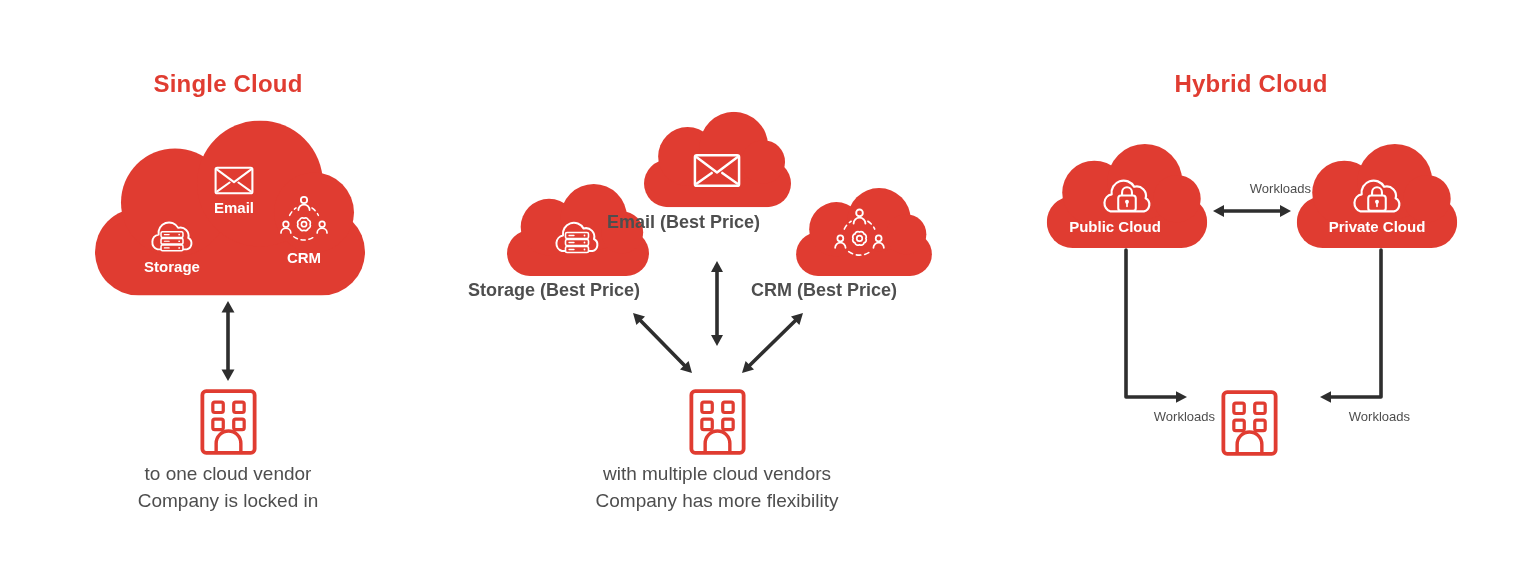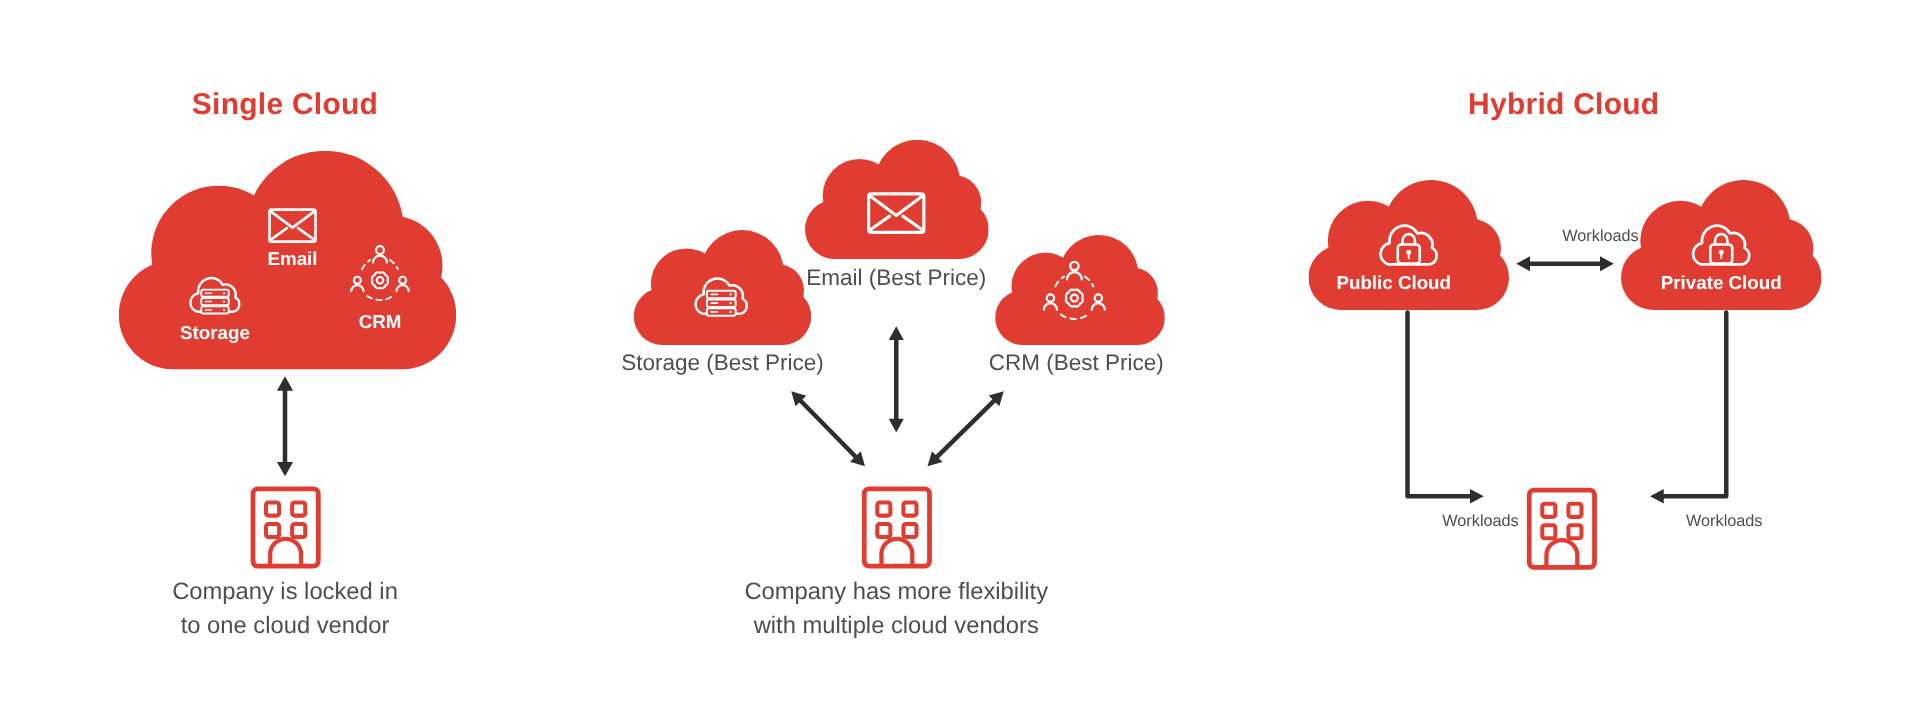--- a/index.html
+++ b/index.html
@@ -9,21 +9,21 @@
     --white:#FFFFFF;
   }
   *{box-sizing:border-box;margin:0;padding:0}
   html,body{background:#fff}
   body{font-family:"Liberation Sans",sans-serif;}
   .canvas{position:relative;width:1536px;height:581px;background:#fff;overflow:hidden}
   .abs{position:absolute}
   .title{color:var(--red);font-size:24px;font-weight:700;text-align:center;letter-spacing:.2px}
   .cap{color:var(--gray);font-size:19px;line-height:1.42;text-align:center;font-weight:400}
   .inlabel{color:var(--white);font-weight:700;text-align:center}
-  .sublabel{color:var(--gray);font-size:18px;font-weight:400;text-align:center}
+  .sublabel{color:var(--gray);font-size:18px;font-weight:700;}
   .wl{color:var(--gray);font-size:13px;font-weight:500;text-align:right}
   .cloudfill{color:var(--red)}
   .bldg{color:var(--red)}
   .arr{stroke:var(--arrow);stroke-width:3.6;fill:none;stroke-linecap:round;stroke-linejoin:round}
   .arrh{fill:var(--arrow);stroke:none}
 </style>
 </head>
 <body>
 
 <div class="canvas">
@@ -124,22 +124,22 @@
     <line class="arr" x1="12" y1="12" x2="12" y2="70"></line>
     <path class="arrh" d="M12,1 L5.5,12.5 L18.5,12.5 Z"></path>
     <path class="arrh" d="M12,81 L5.5,69.5 L18.5,69.5 Z"></path>
   </svg>
 
   <svg class="abs bldg" style="left:200px;top:388px" width="57" height="68" viewBox="0 0 60 70">
       <use href="#sym-building"></use>
     </svg>
 
   <div class="abs cap" style="left:78px;top:461px;width:300px">
+    <div>to one cloud vendor</div>
     <div>Company is locked in</div>
-    <div>to one cloud vendor</div>
   </div>
 
 
   <svg class="abs cloudfill" style="left:507px;top:184px" width="142" height="92" viewBox="0 0 270 175">
       <use href="#sym-cloud"></use>
     </svg>
   <svg class="abs" style="left:551px;top:215px" width="52" height="44" viewBox="0 0 52 44">
       <use href="#sym-storage"></use>
     </svg>
   <div class="abs sublabel" style="left:468px;top:280px;width:220px">Storage (Best Price)</div>
@@ -170,22 +170,22 @@
     <line class="arr" x1="134.8" y1="109.3" x2="180.2" y2="64.7"></line>
     <path class="arrh" d="M127,117 L139,113.6 L130.6,105 Z"></path>
     <path class="arrh" d="M188,57 L184.4,69 L176,60.4 Z"></path>
   </svg>
 
   <svg class="abs bldg" style="left:689px;top:388px" width="57" height="68" viewBox="0 0 60 70">
       <use href="#sym-building"></use>
     </svg>
 
   <div class="abs cap" style="left:542px;top:461px;width:350px">
+    <div>with multiple cloud vendors</div>
     <div>Company has more flexibility</div>
-    <div>with multiple cloud vendors</div>
   </div>
 
   <div class="abs title" style="left:1131px;top:70px;width:240px">Hybrid Cloud</div>
 
   <svg class="abs cloudfill" style="left:1046px;top:144px" width="162" height="104" viewBox="0 0 270 175">
       <use href="#sym-cloud"></use>
     </svg>
   <svg class="abs" style="left:1098px;top:172px" width="58" height="46" viewBox="0 0 52 42">
       <use href="#sym-lockcloud"></use>
     </svg>

